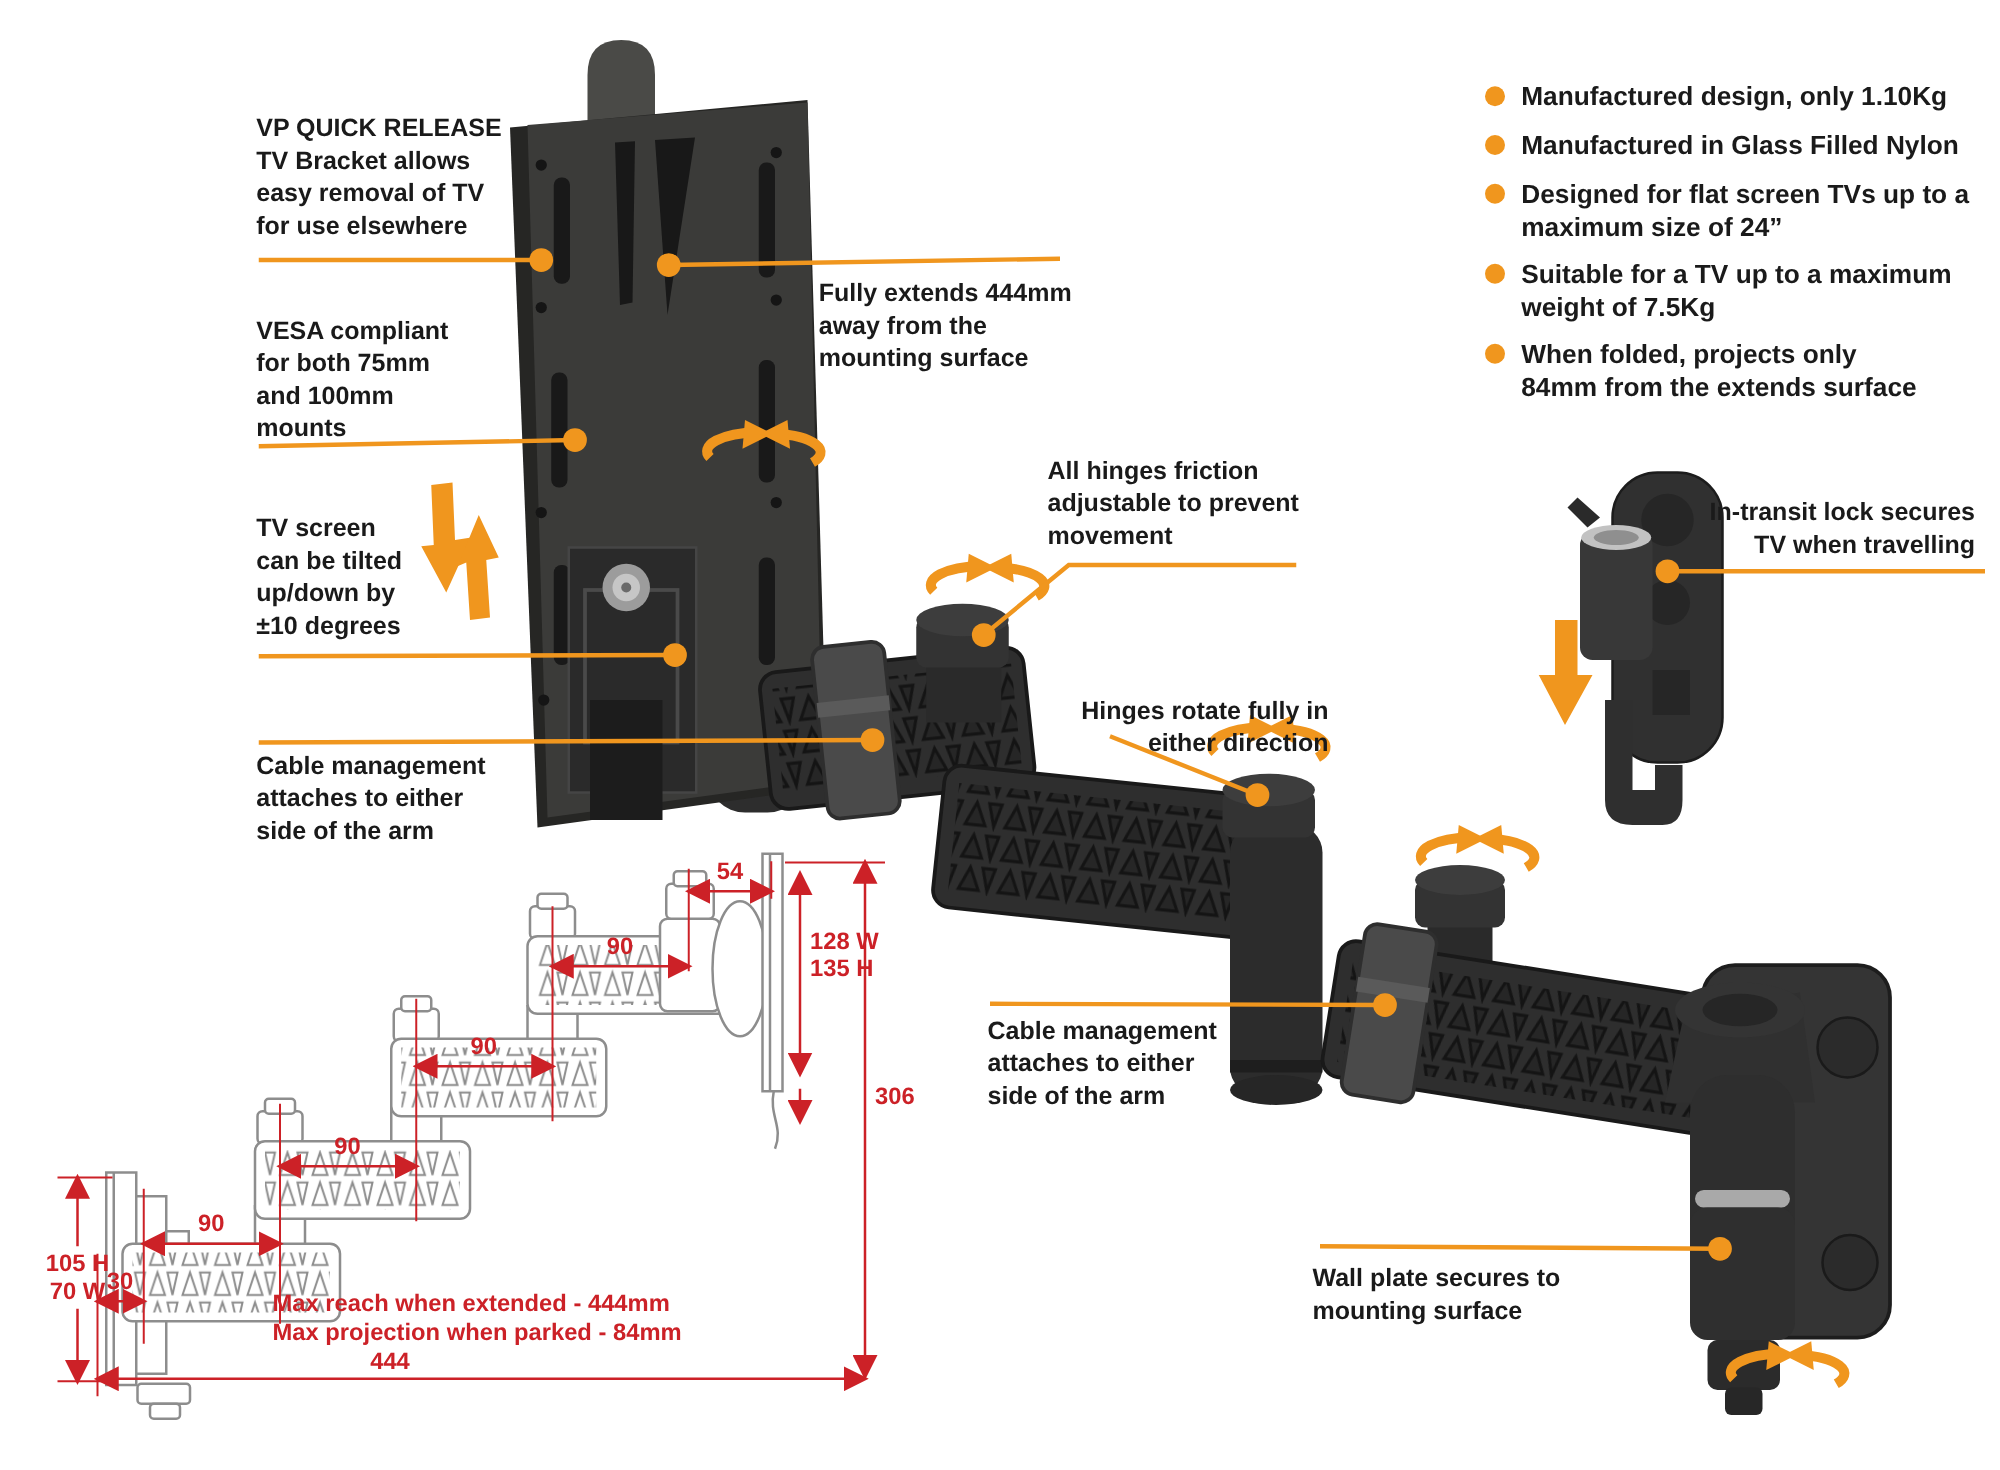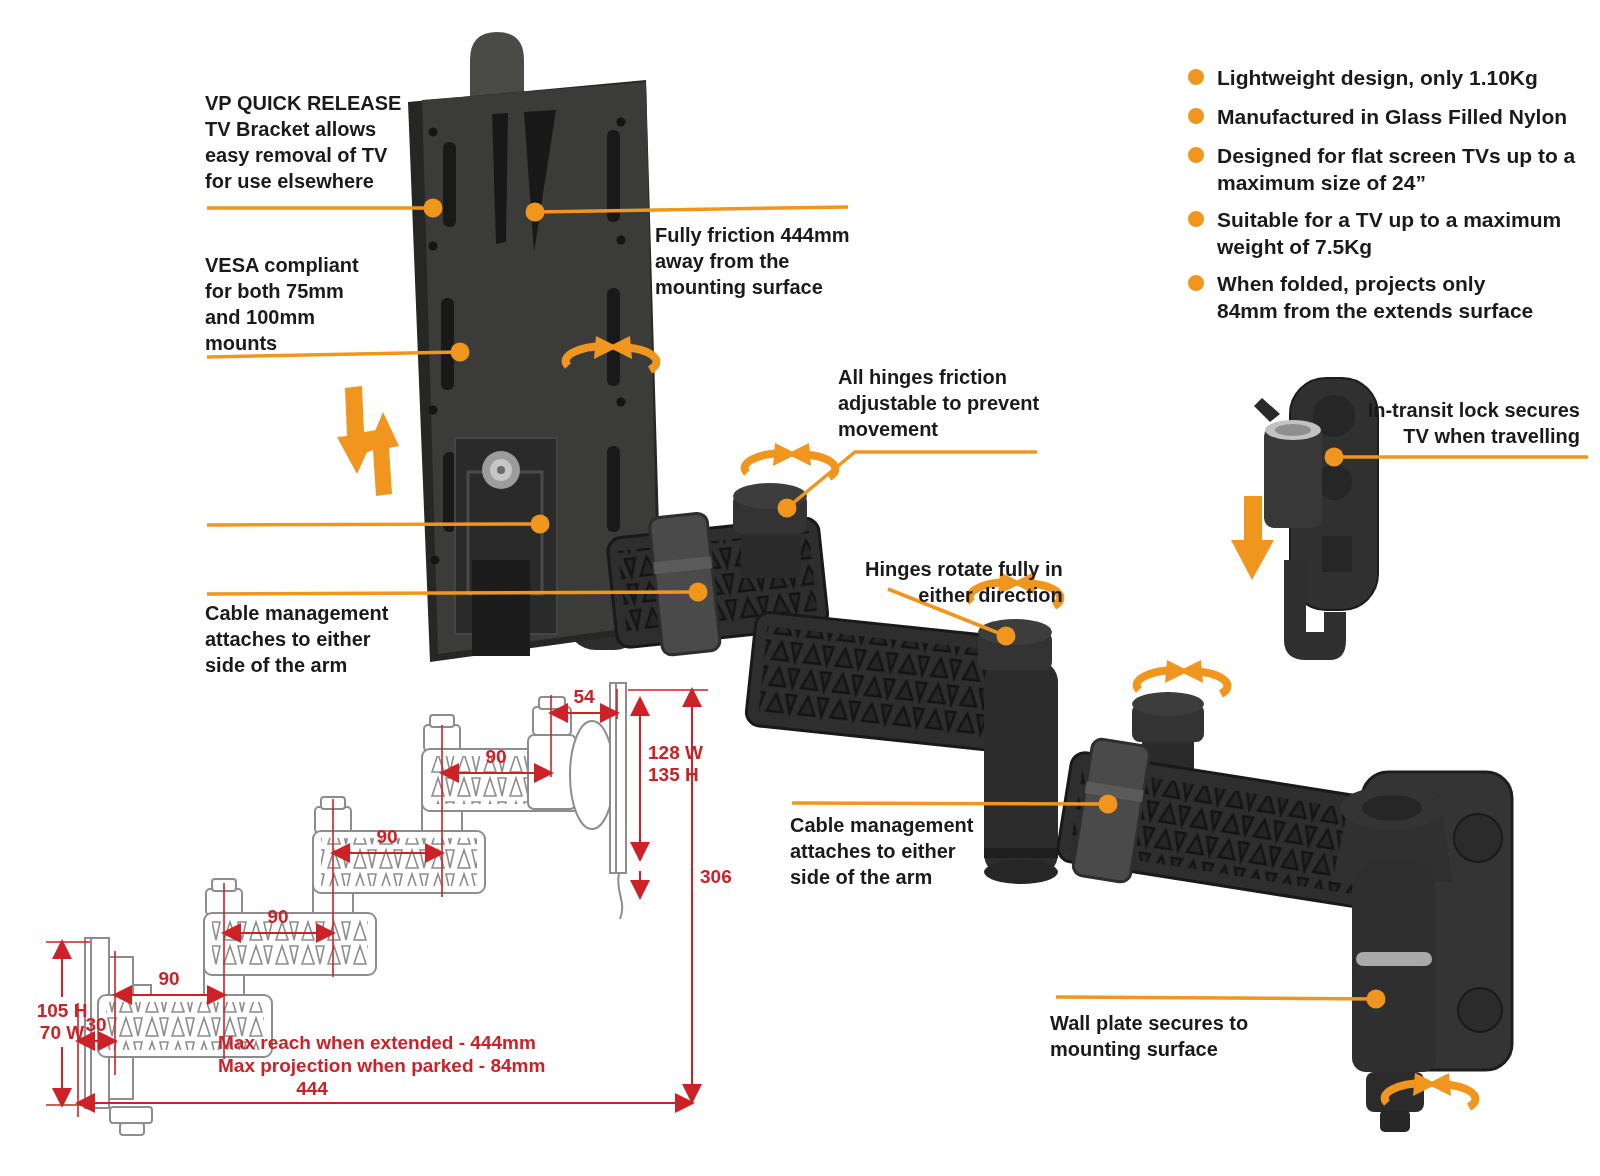--- a/index.html
+++ b/index.html
@@ -275,42 +275,46 @@
 </svg>
 
 <div class="callout" style="left:205px;top:90px;">VP QUICK RELEASE
 TV Bracket allows
 easy removal of TV
 for use elsewhere</div>
 <div class="callout" style="left:205px;top:252px;">VESA compliant
 for both 75mm
 and 100mm
 mounts</div>
+<div class="callout" style="left:205px;top:410px;">TV screen
+can be tilted
+up/down by
+±10 degrees</div>
 <div class="callout" style="left:205px;top:600px;">Cable management
 attaches to either
 side of the arm</div>
-<div class="callout" style="left:655px;top:222px;">Fully friction 444mm
+<div class="callout" style="left:655px;top:222px;">Fully extends 444mm
 away from the
 mounting surface</div>
 <div class="callout" style="left:838px;top:364px;">All hinges friction
 adjustable to prevent
 movement</div>
 <div class="callout" style="left:865px;top:556px;text-align:right;">Hinges rotate fully in
 either direction</div>
 <div class="callout" style="left:790px;top:812px;">Cable management
 attaches to either
 side of the arm</div>
 <div class="callout" style="left:1050px;top:1010px;">Wall plate secures to
 mounting surface</div>
 <div class="callout right" style="right:20px;top:397px;margin-left:29px;">In-transit lock secures
 TV when travelling</div>
 
 <div class="feature-row" style="top:64px;">
   <span class="bullet"></span>
-  <div class="feature-text">Lightweight design, only 1.10Kg</div>
+  <div class="feature-text">Manufactured design, only 1.10Kg</div>
 </div>
 <div class="feature-row" style="top:103px;">
   <span class="bullet"></span>
   <div class="feature-text">Manufactured in Glass Filled Nylon</div>
 </div>
 <div class="feature-row" style="top:142px;">
   <span class="bullet"></span>
   <div class="feature-text">Designed for flat screen TVs up to a
 maximum size of 24”</div>
 </div>

